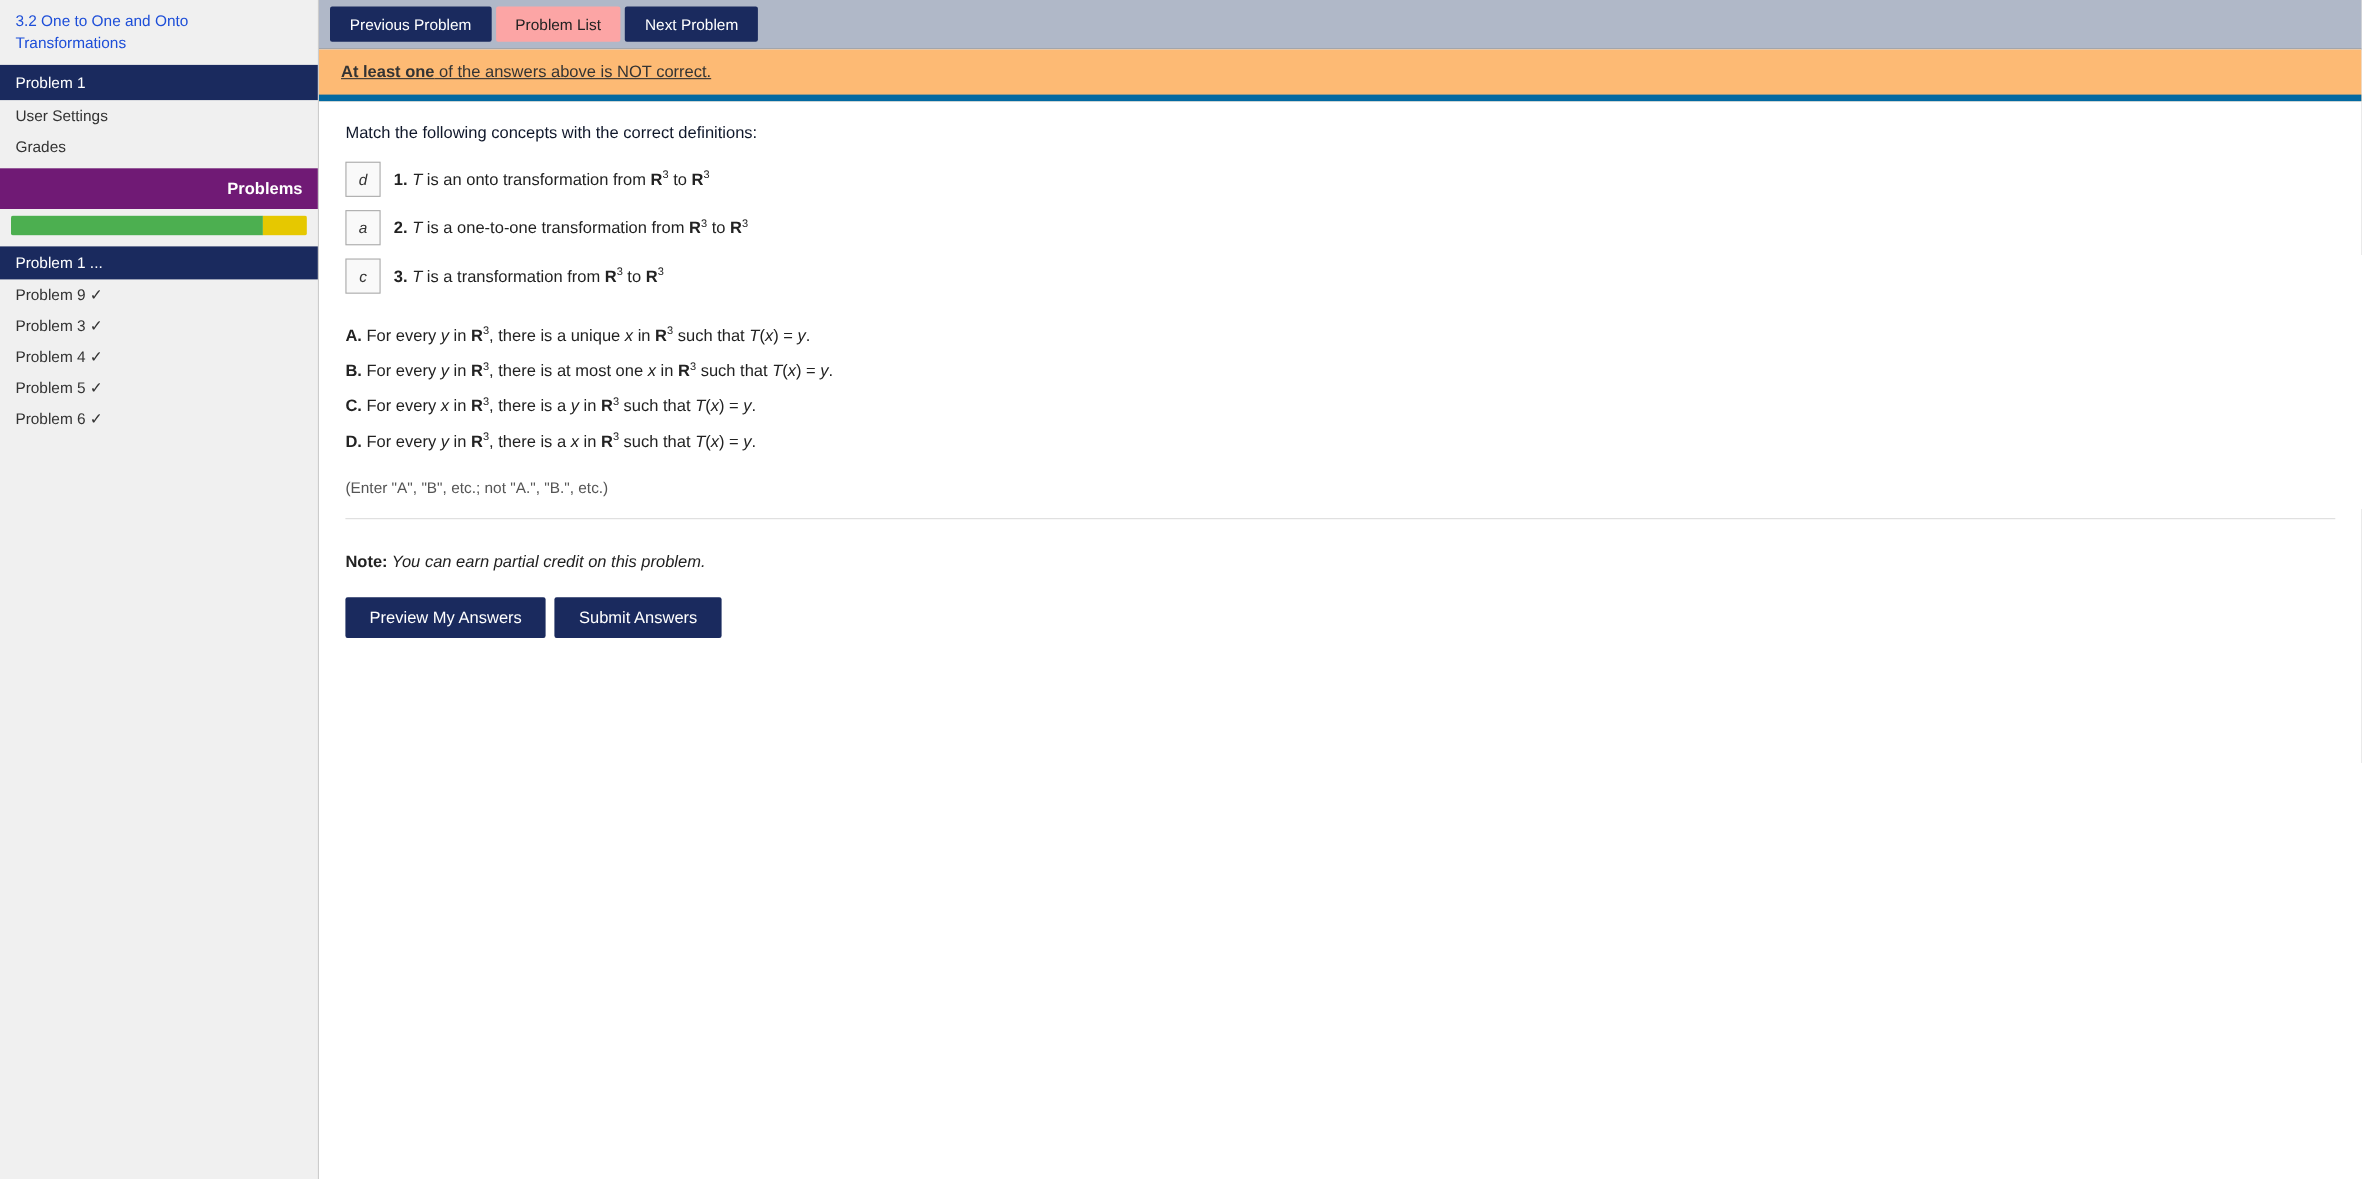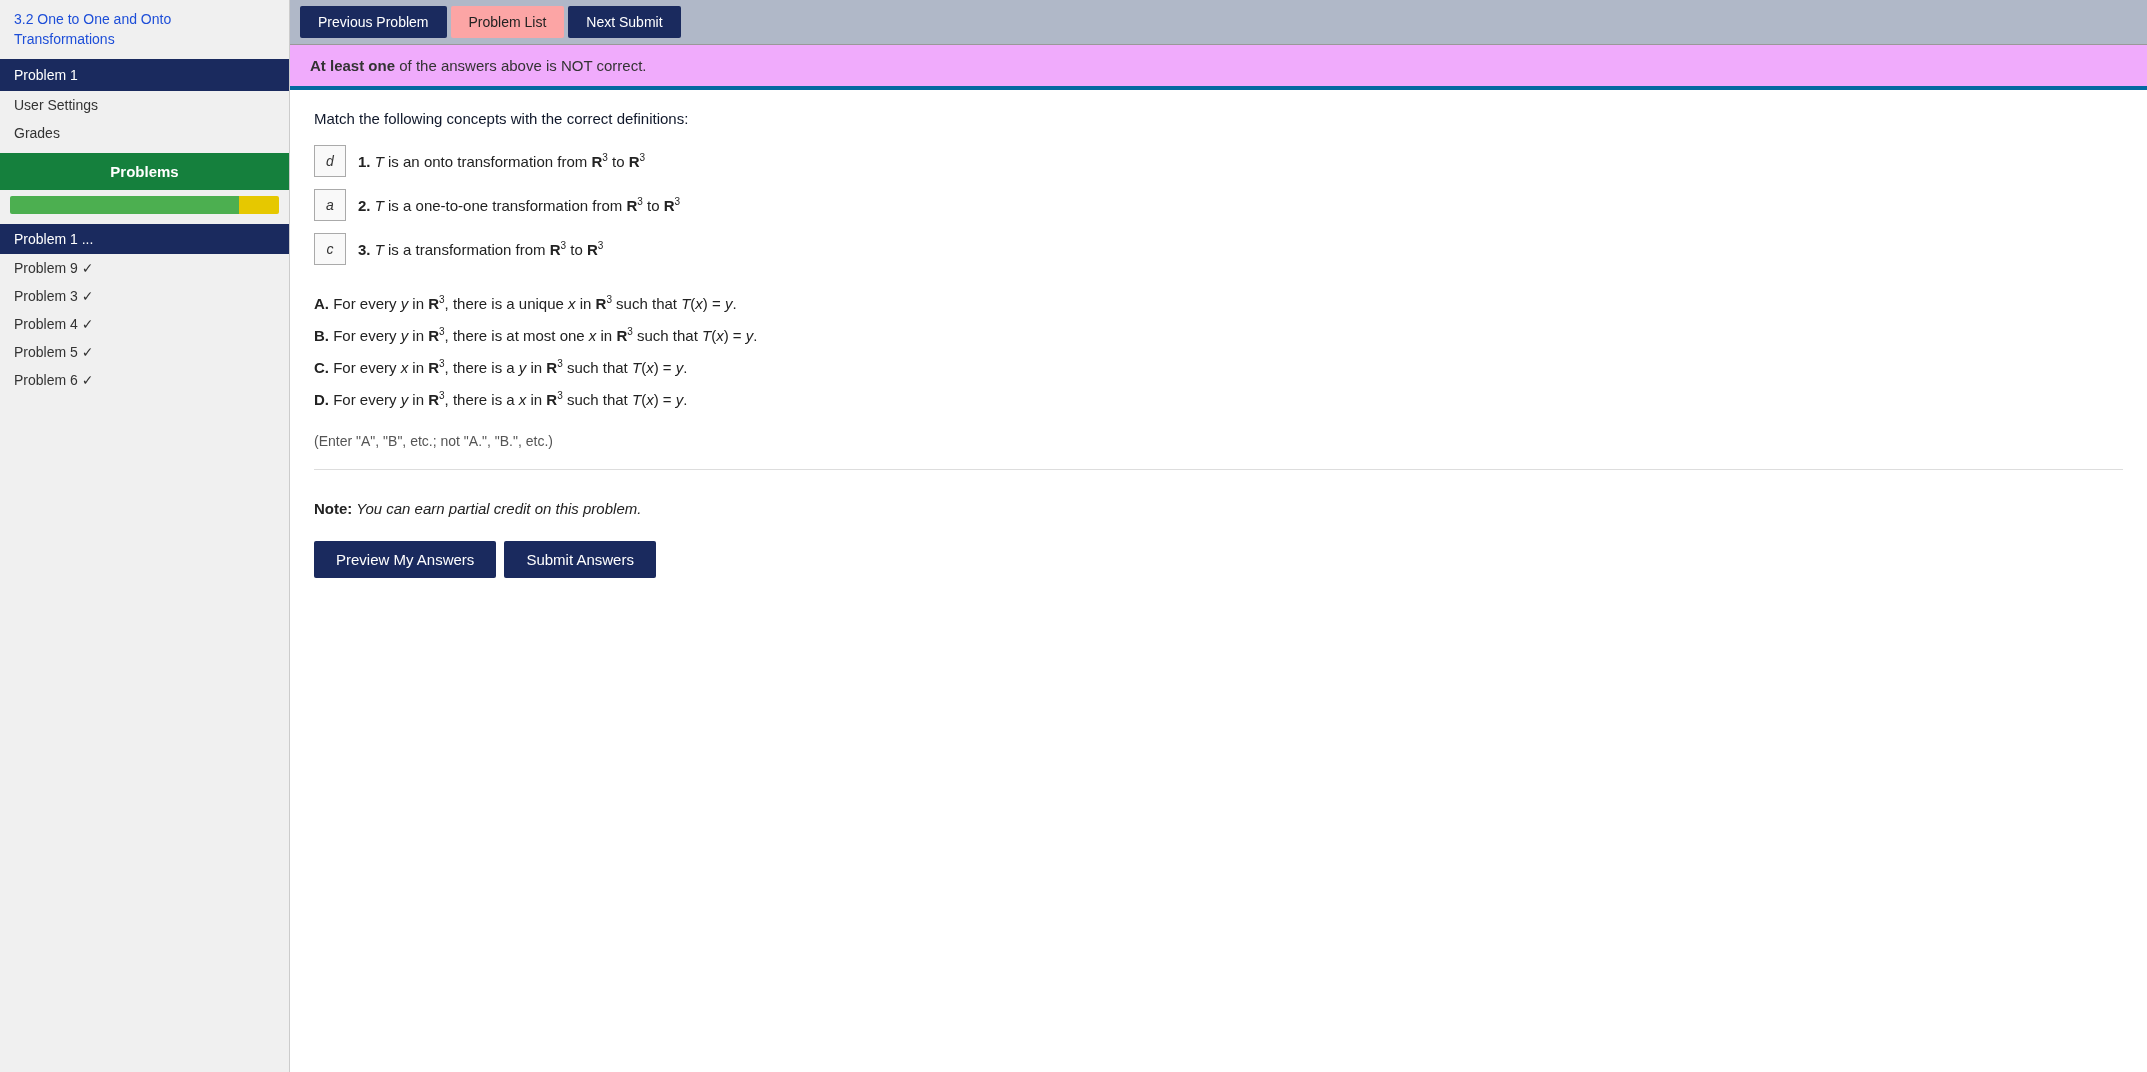--- a/index.html
+++ b/index.html
@@ -40,24 +40,24 @@
     }
 
     .sidebar-link {
       padding: 6px 14px;
       font-size: 14px;
       color: #333;
       cursor: pointer;
     }
 
     .sidebar-problems-header {
-      background: #15803d;
+      background: #701a75;
       color: #fff;
       font-weight: bold;
-      text-align: center;
+      text-align: right;
       padding: 10px 14px;
       font-size: 15px;
       margin-top: 6px;
     }
 
     .progress-bar-container {
       display: flex;
       height: 18px;
       margin: 6px 10px;
       border-radius: 2px;
@@ -131,25 +131,26 @@
 
     
     .content-area {
       background: #fff;
       margin: 0;
       padding: 0;
       flex: 1;
     }
 
     .error-banner {
-      background: #f0abfc;
+      background: #fdba74;
       color: #333;
       padding: 12px 20px;
       font-size: 15px;
-      border-bottom: 4px solid #0369a1;
+      border-bottom: 6px solid #0369a1;
+      text-decoration: underline;
     }
 
     .error-banner strong {
       font-weight: bold;
     }
 
     .problem-body {
       padding: 20px 24px;
     }
 
@@ -275,21 +276,21 @@
   <div class="sidebar-problem-item">Problem 4 ✓</div>
   <div class="sidebar-problem-item">Problem 5 ✓</div>
   <div class="sidebar-problem-item">Problem 6 ✓</div>
 </div>
 
 <div id="main">
 
   <div class="top-nav">
     <button class="nav-btn">Previous Problem</button>
     <button class="nav-btn-light">Problem List</button>
-    <button class="nav-btn">Next Submit</button>
+    <button class="nav-btn">Next Problem</button>
   </div>
 
   <div class="content-area">
 
     <div class="error-banner">
       <strong>At least one</strong><span> of the answers above is NOT correct.</span>
     </div>
 
     <div class="problem-body">
 

